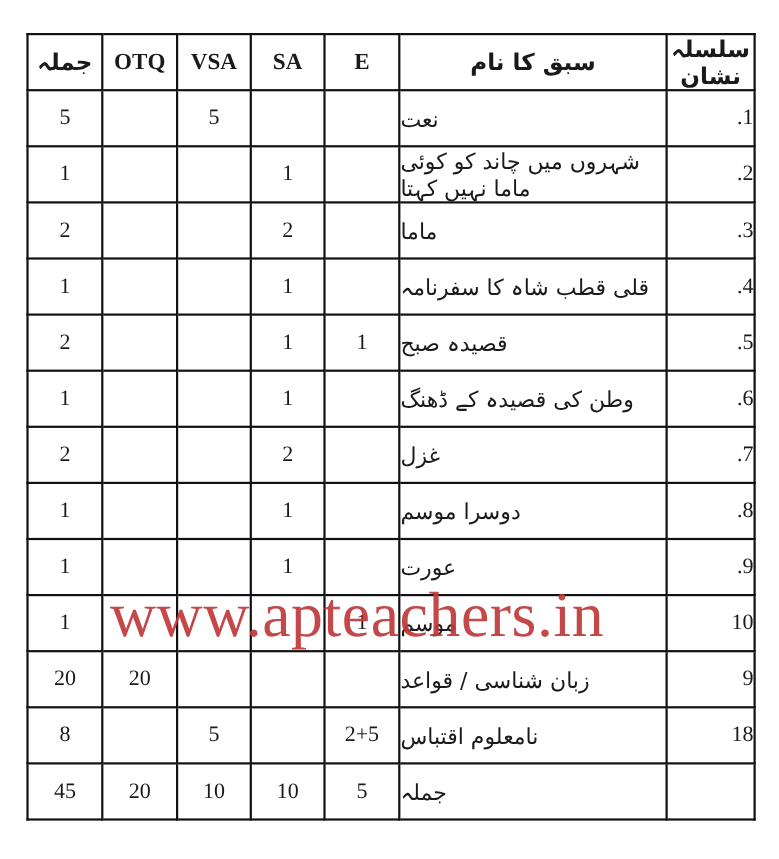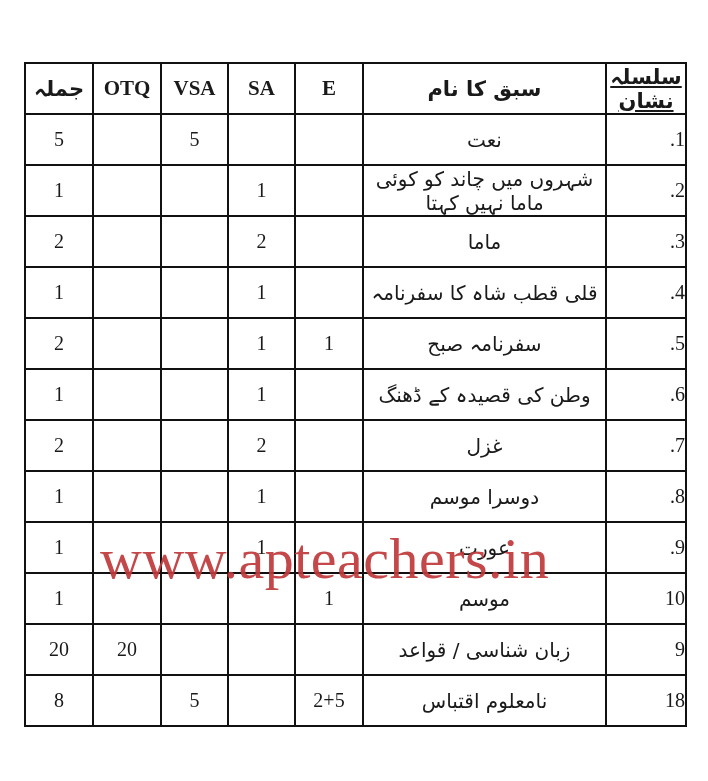--- a/index.html
+++ b/index.html
@@ -1,34 +1,33 @@
 <!DOCTYPE html>
 <html><head>
 <meta charset="utf-8">
 <style>
   html, body { margin:0; padding:0; background:#ffffff; }
   body { width:708px; height:781px; position:relative; overflow:hidden; font-family:"Liberation Serif", serif; color:#1a1a1a; }
   table.grid {
     position:absolute; left:24px; top:30px;
     border-collapse:collapse; table-layout:fixed;
     width:661px;
-    margin-top:32px;
   }
   table.grid td, table.grid th {
     border:2.5px solid #111;
     height:49px; padding:0;
     font-size:20px; font-weight:normal;
     vertical-align:middle;
   }
   table.grid th { font-weight:bold; font-size:21px; text-align:center; }
   td.num { text-align:center; padding-top:8px; }
-  td.title { direction:rtl; text-align:center; padding-right:4px; font-size:19px; font-family:"DejaVu Sans", sans-serif; }
+  td.title { direction:rtl; text-align:left; padding-right:4px; font-size:19px; font-family:"DejaVu Sans", sans-serif; }
   td.serial { text-align:right; padding-right:4px; padding-top:10px; font-size:20px; }
   th.urdu { font-family:"DejaVu Sans", sans-serif; font-size:17px; }
-  th.urdu-right { direction:rtl; text-align:right; padding-right:2px;text-decoration:underline; }
+  th.urdu-right { direction:rtl; text-align:right; padding-right:2px; }
   .watermark {
     position:absolute; left:100px; top:525px;
     font-family:"Liberation Serif", serif; font-size:58px; color:#c0393b;
     opacity:0.92; letter-spacing:0.5px; pointer-events:none; white-space:nowrap;
   }
 </style>
 </head>
 <body>
 
 <table class="grid">
@@ -88,21 +87,21 @@
         <td class="num"></td>
         <td class="title">قلی قطب شاہ کا سفرنامہ</td>
         <td class="serial">.4</td>
       </tr>
       <tr>
         <td class="num">2</td>
         <td class="num"></td>
         <td class="num"></td>
         <td class="num">1</td>
         <td class="num">1</td>
-        <td class="title">سفرنامہ صبح</td>
+        <td class="title">قصیدہ صبح</td>
         <td class="serial">.5</td>
       </tr>
       <tr>
         <td class="num">1</td>
         <td class="num"></td>
         <td class="num"></td>
         <td class="num">1</td>
         <td class="num"></td>
         <td class="title">وطن کی قصیدہ کے ڈھنگ</td>
         <td class="serial">.6</td>
@@ -154,16 +153,25 @@
       </tr>
       <tr>
         <td class="num">8</td>
         <td class="num"></td>
         <td class="num">5</td>
         <td class="num"></td>
         <td class="num">2+5</td>
         <td class="title">نامعلوم اقتباس</td>
         <td class="serial">18</td>
       </tr>
+      <tr>
+        <td class="num">45</td>
+        <td class="num">20</td>
+        <td class="num">10</td>
+        <td class="num">10</td>
+        <td class="num">5</td>
+        <td class="title">جملہ</td>
+        <td class="serial"></td>
+      </tr>
     </tbody>
 </table>
 
 <div class="watermark">www.apteachers.in</div>
 
 </body></html>

